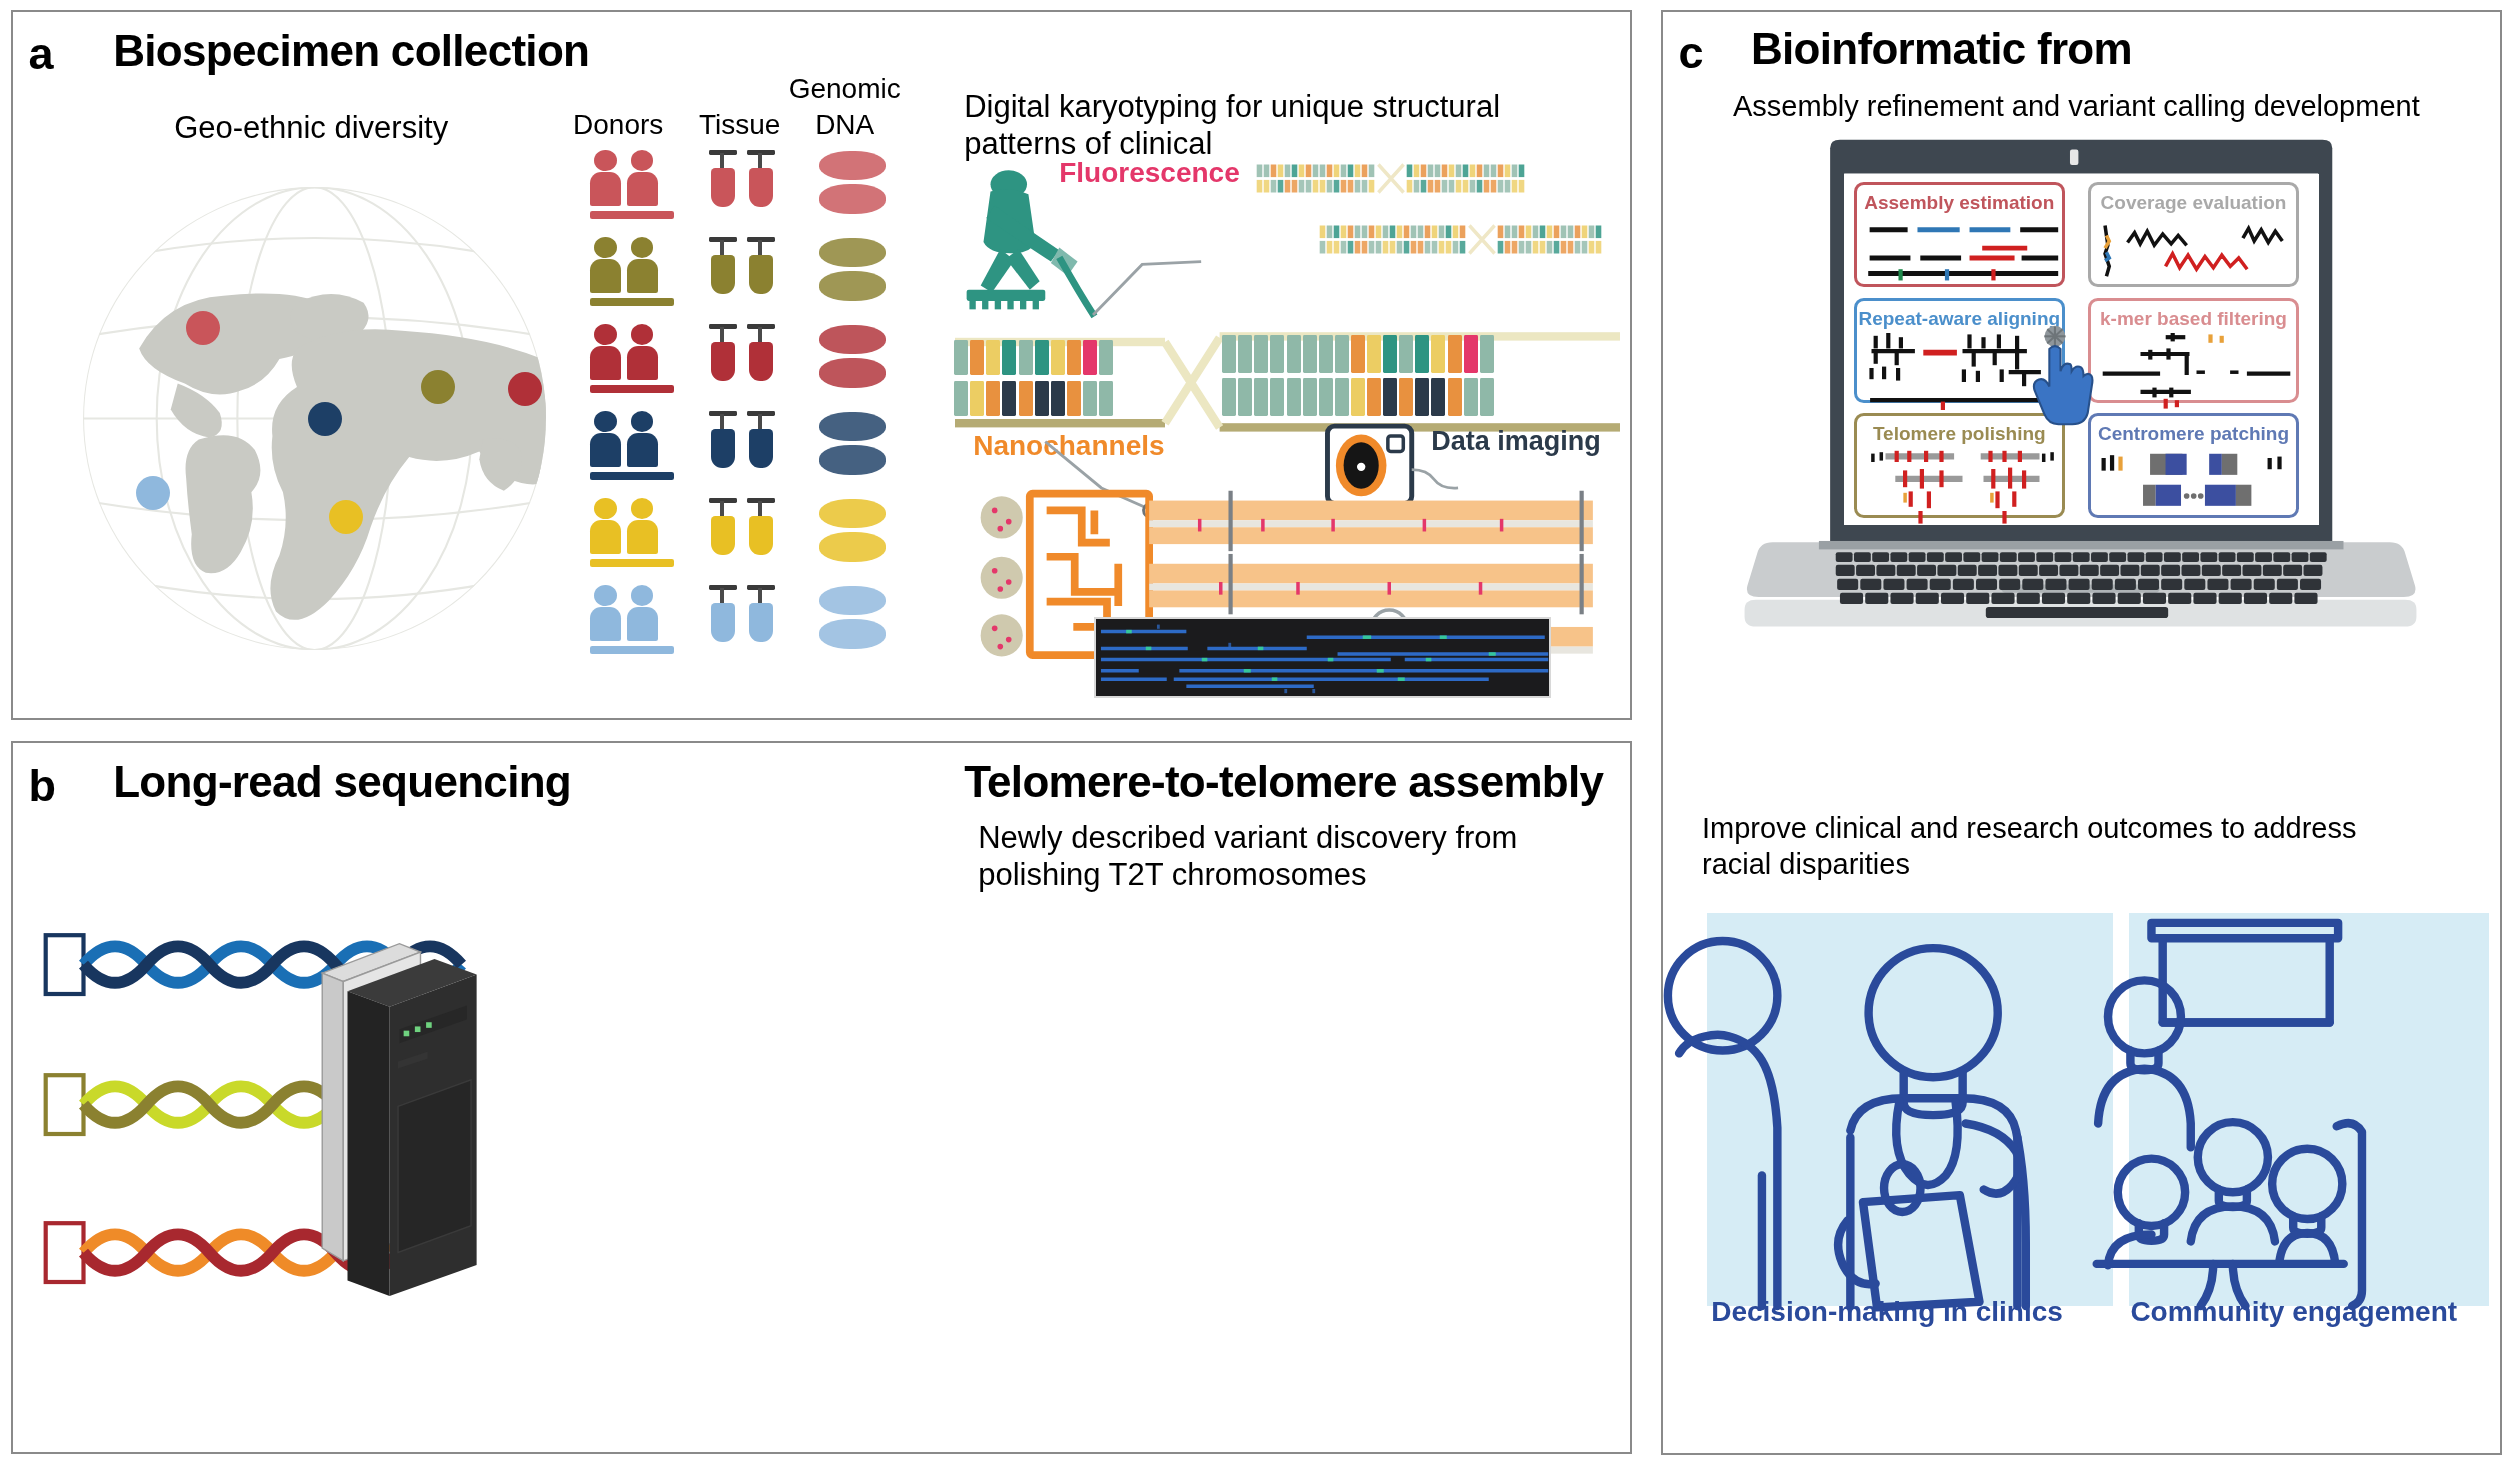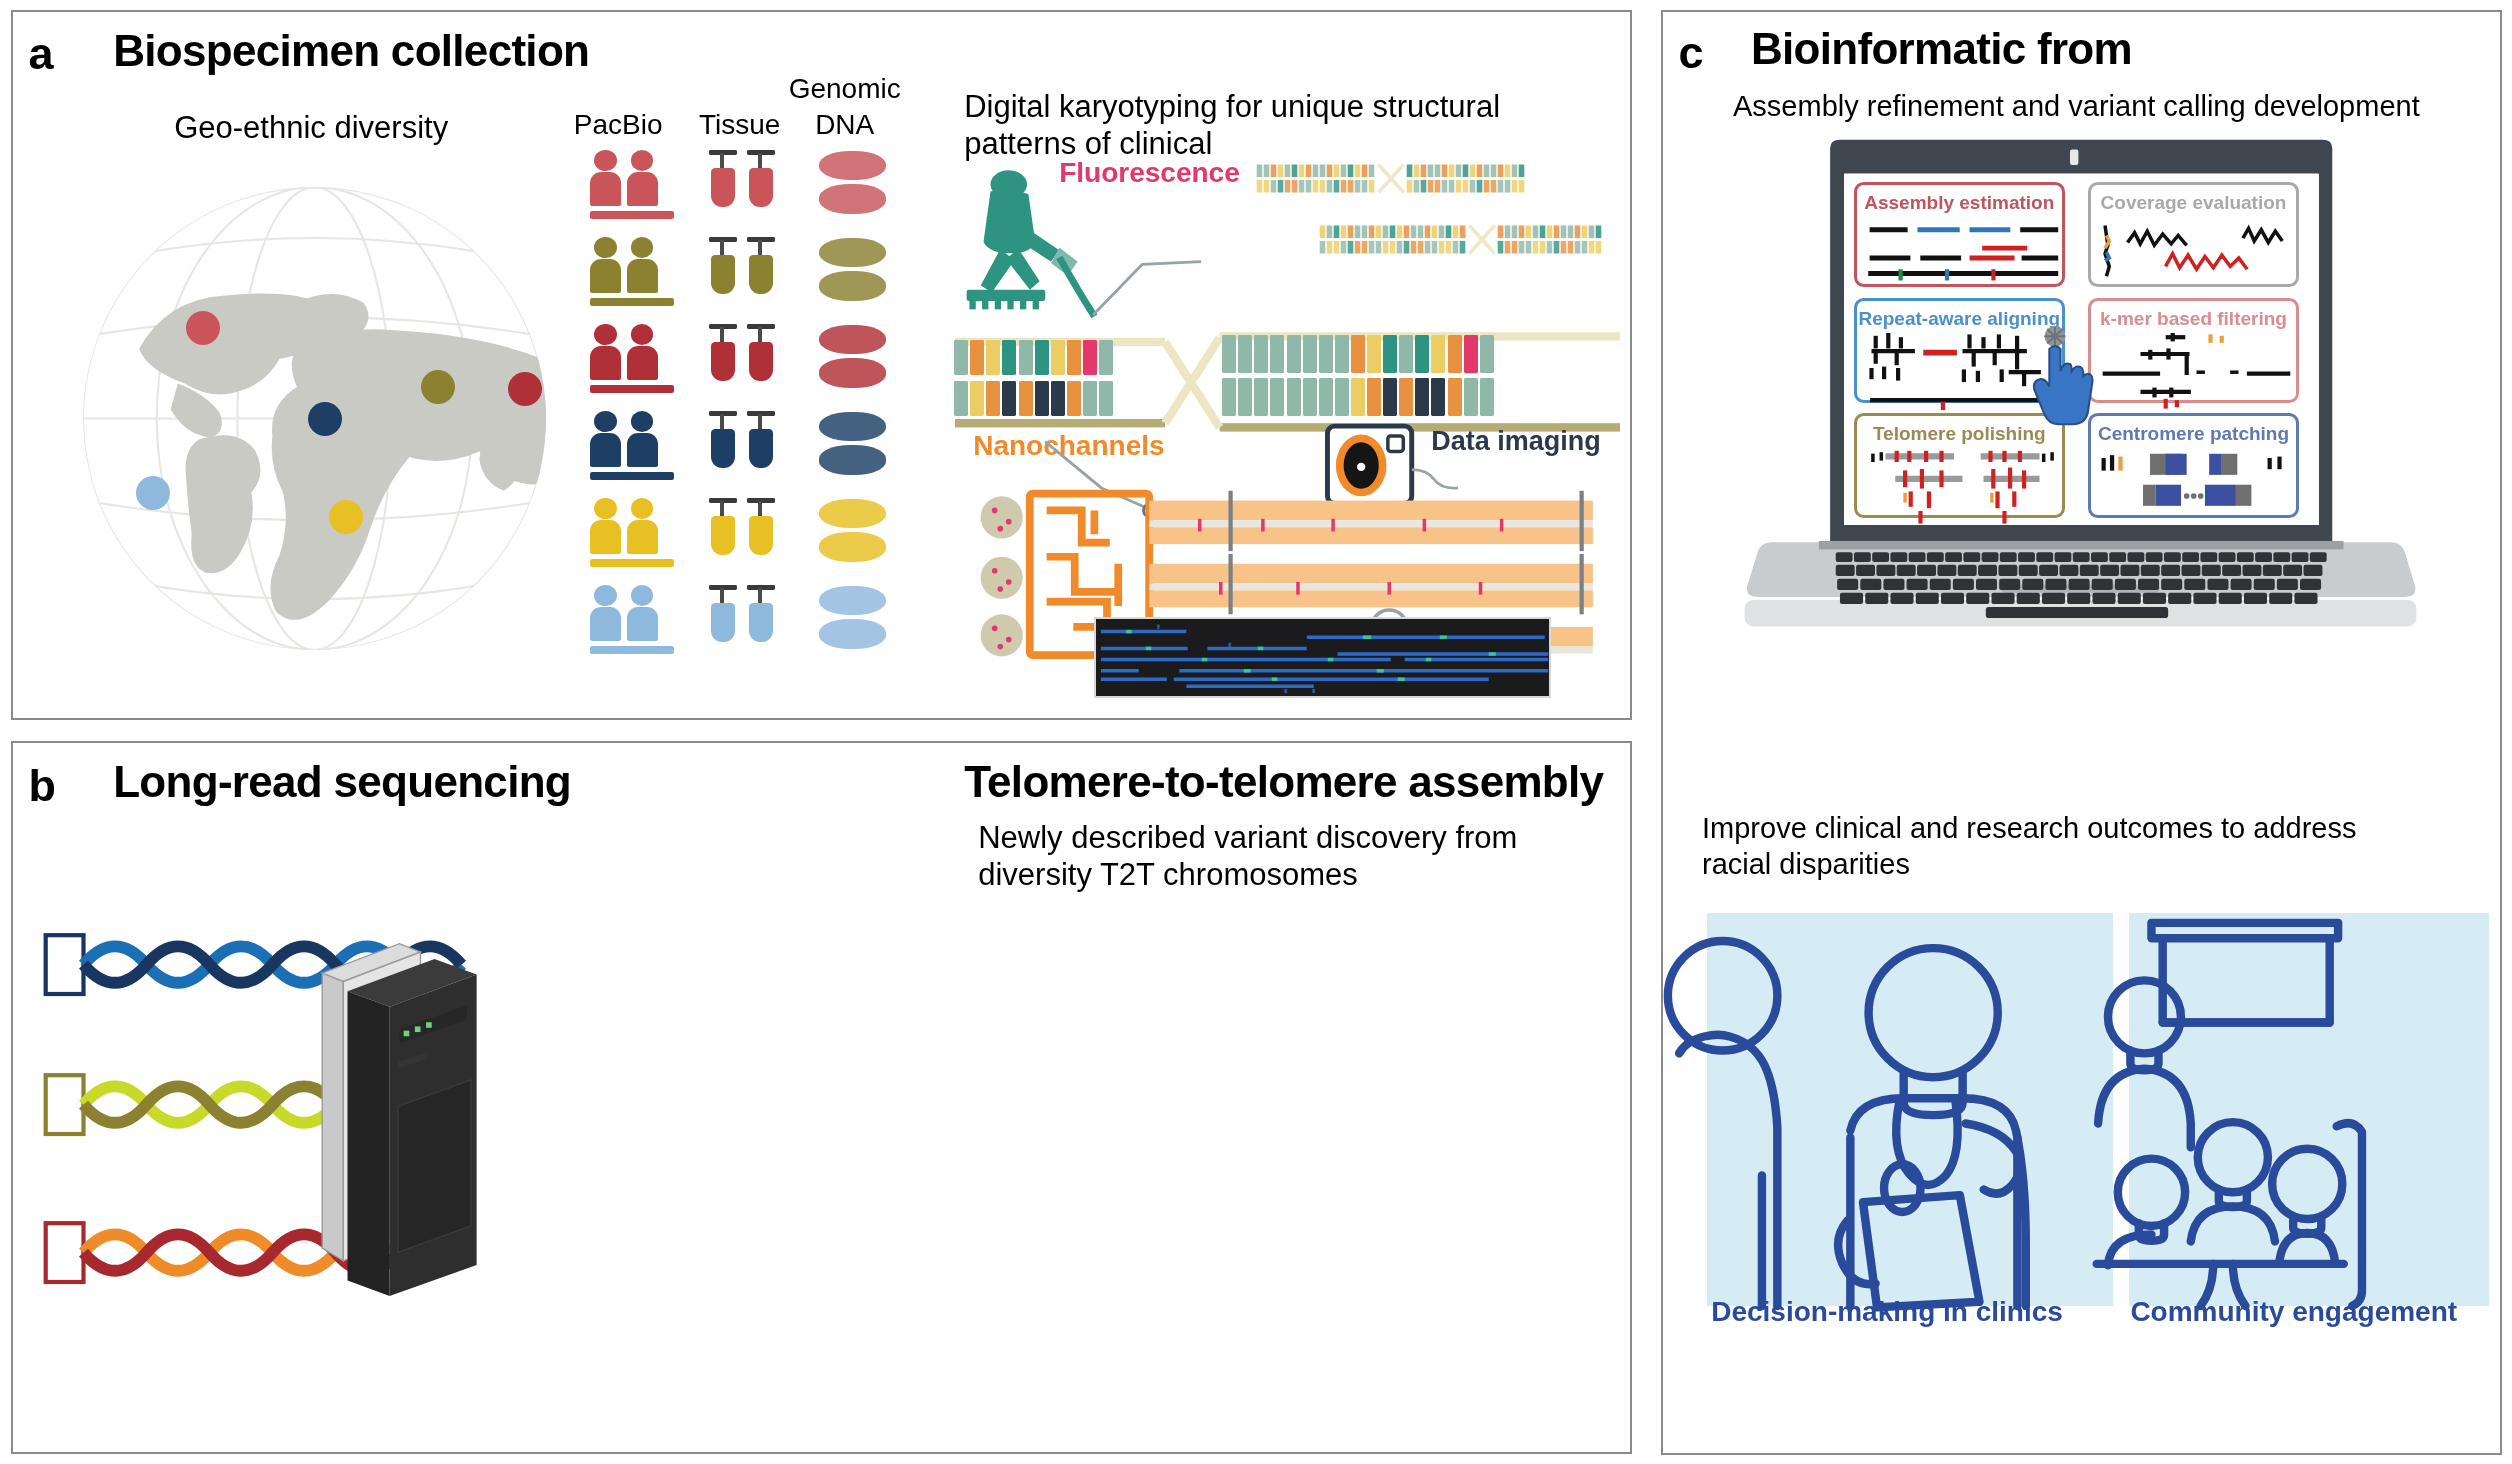--- a/index.html
+++ b/index.html
@@ -48,21 +48,21 @@
 <body>
 
 <div id="root">
 
   <div class="panel" id="panel-a">
 
     <div class="plabel" style="left:15.4px;top:19.7px;">a</div>
     <div class="ptitle" style="left:100px;top:17px;">Biospecimen collection</div>
     <div class="psub" style="left:161px;top:98px;">Geo-ethnic diversity</div>
 
-    <div class="colhead" style="left:549px;top:98px;width:112px;">PacBio</div>
+    <div class="colhead" style="left:549px;top:98px;width:112px;">Donors</div>
     <div class="colhead" style="left:674px;top:98px;width:105px;">Tissue</div>
     <div class="colhead" style="left:765px;top:62px;width:133px;">Genomic</div>
     <div class="colhead" style="left:765px;top:98px;width:133px;">DNA</div>
 
     <div class="globe" style="left:42px;top:126px;width:519px;height:519px;">
       <svg width="519" height="519" viewBox="0 0 740 740">
         <defs>
           <clipPath id="gclip">
               <circle cx="370" cy="400" r="330"></circle>
             </clipPath>
@@ -485,21 +485,21 @@
       </svg>
     </div>
   </div>
 
   <div class="panel" id="panel-b">
     <div class="plabel" style="left:15.4px;top:19.7px;">b</div>
     <div class="ptitle" style="left:100px;top:17px;">Long-read sequencing</div>
 
     <div class="ptitle" style="left:951px;top:17px;">Telomere-to-telomere assembly</div>
     <div class="psub" style="left:965px;top:77px;">Newly described variant discovery from</div>
-    <div class="psub" style="left:965px;top:114px;">diversity T2T chromosomes</div>
+    <div class="psub" style="left:965px;top:114px;">polishing T2T chromosomes</div>
 
     <div id="helix-group" style="position:absolute;left:28px;top:181px;">
         <div style="position:absolute;left:0;top:0px">
           <svg width="505" height="133" viewBox="0 0 720 190">
             <rect x="6" y="16" width="54" height="84" fill="#fff" stroke="#18365f" stroke-width="6"></rect>
             <path d="M60 58 q45 -52 90 0 q45 52 90 0 q45 -52 90 0 q45 52 90 0 q45 -52 90 0 q45 52 90 0" stroke="#1a6fb5" stroke-width="17" fill="none"></path>
             <path d="M60 58 q45 52 90 0 q45 -52 90 0 q45 52 90 0 q45 -52 90 0 q45 52 90 0 q45 -52 90 0" stroke="#18365f" stroke-width="17" fill="none"></path>
           </svg>
         </div>
         <div style="position:absolute;left:0;top:140px">

